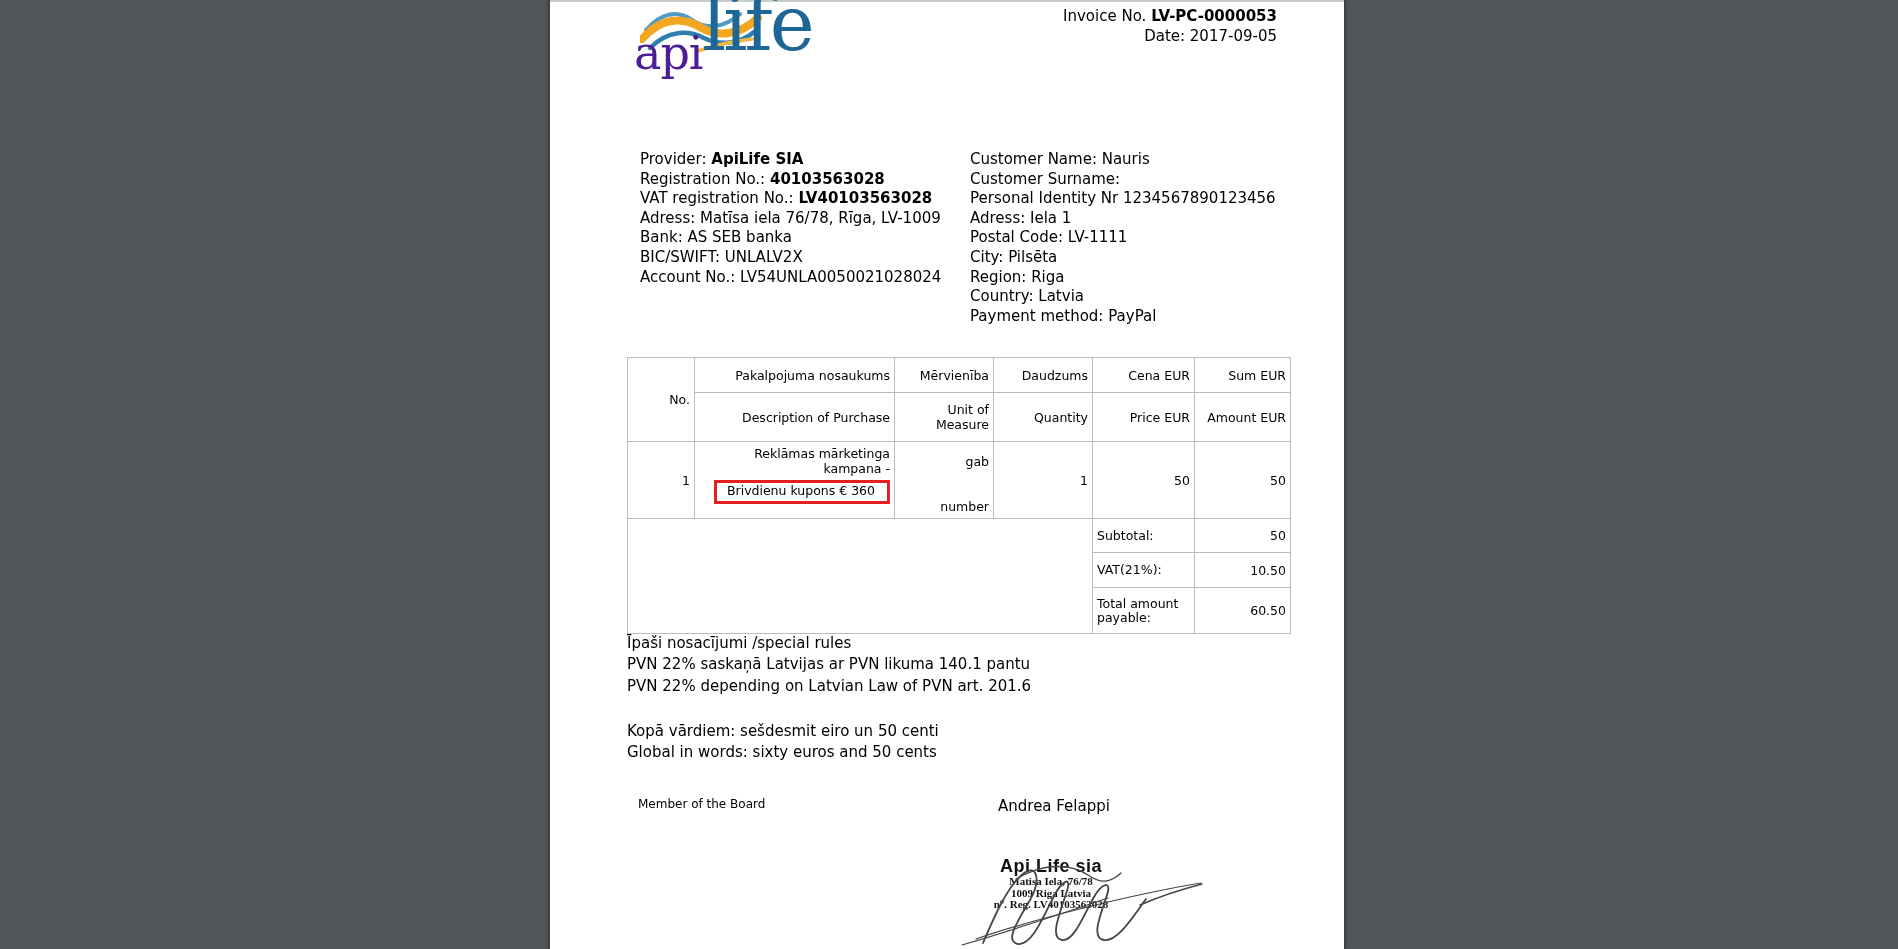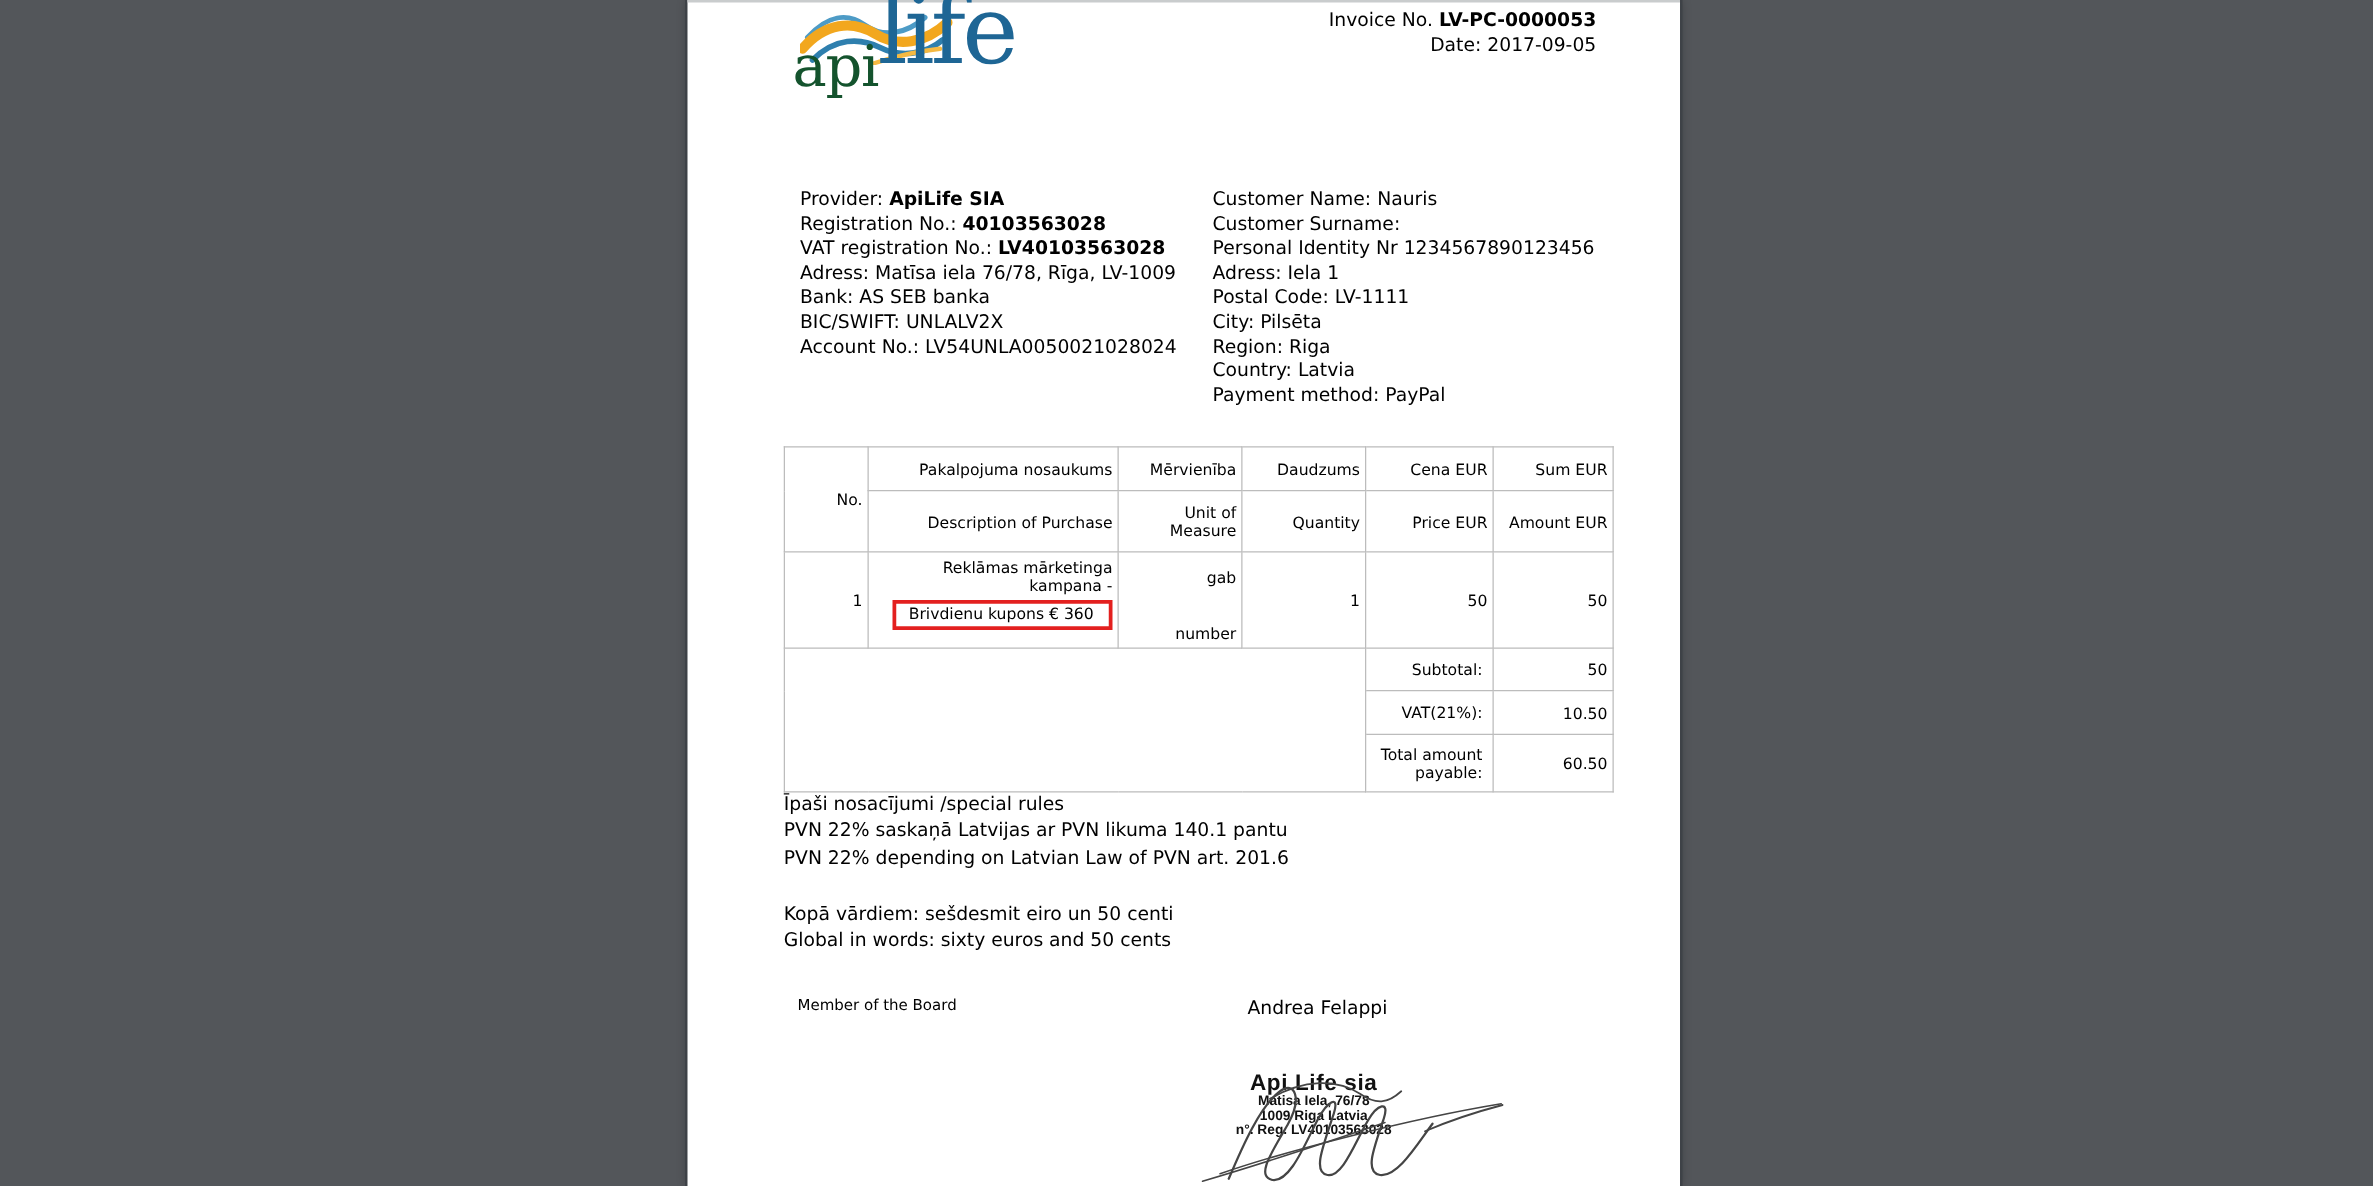--- a/index.html
+++ b/index.html
@@ -16,21 +16,21 @@
     box-shadow:-2px 0 0 #3e4247, 2px 0 0 #3e4247, 0 0 8px rgba(0,0,0,.35);
   }
   .page::before{content:"";position:absolute;left:0;top:0;width:100%;height:2px;background:#c9cccd;}
 
   
   .logo{position:absolute;left:84px;top:0;width:280px;height:90px;}
   .logo-swirls{position:absolute;left:6px;top:8px;}
   .logo-api{
     position:absolute;left:0;top:30px;
     font-family:"DejaVu Serif", serif;font-size:46px;line-height:1;
-    color:#14532d;letter-spacing:-1px;
+    color:#4c1d95;letter-spacing:-1px;
   }
   .logo-life{
     position:absolute;left:68px;top:-14px;
     font-family:"DejaVu Serif", serif;font-size:76px;line-height:1;
     color:#1e6695;letter-spacing:-3px;
   }
 
   
   .inv-head{position:absolute;right:67px;top:6px;text-align:right;font-size:15px;line-height:20px;}
   .inv-head b{font-weight:bold;}
@@ -54,40 +54,40 @@
   .inv-table tr.h1 td{height:30px;}
   .inv-table tr.h2 td{height:44px;}
   .inv-table tr.datarow td{height:68px;}
   .inv-table td.desc{vertical-align:top;padding-top:4px;}
   .redbox{
     display:inline-block;margin-top:4px;
     border:3px solid #e3201f;
     padding:0 12px 3px 10px;
   }
   .unitwrap{display:flex;flex-direction:column;justify-content:space-between;height:60px;padding:10px 0 2px;}
-  .inv-table td.tlabel{text-align:right;padding-right:8px;line-height:14px;}
+  .inv-table td.tlabel{text-align:left;padding-right:8px;line-height:14px;}
   .inv-table tr.t1 td{height:29px;}
   .inv-table tr.t2 td{height:30px;}
   .inv-table tr.t3 td{height:41px;}
 
   
   .notes{position:absolute;left:77px;top:633px;font-size:15px;line-height:21.4px;}
   .words{position:absolute;left:77px;top:721px;font-size:15px;line-height:21px;}
 
   
   .sig-left{position:absolute;left:88px;top:797px;font-size:12px;}
   .sig-right{position:absolute;left:448px;top:797px;font-size:15px;}
 
   
   .stamp{
     position:absolute;left:408px;top:856px;width:186px;text-align:center;
     font-family:"Liberation Sans", sans-serif;color:#111;
   }
   .stamp-company{font-size:18px;font-weight:bold;letter-spacing:.5px;line-height:20px;}
-  .stamp-line{font-size:11px;font-weight:bold;line-height:11.5px;}
+  .stamp-line{font-size:11px;font-weight:bold;line-height:11.5px;font-family:Liberation Serif, serif;}
   .signature{position:absolute;left:408px;top:855px;z-index:3;}
 </style>
 </head>
 <body>
 
 <div class="viewport">
   <div class="page">
 
     <div class="logo">
       <svg class="logo-swirls" width="132" height="44" viewBox="0 0 132 44">

